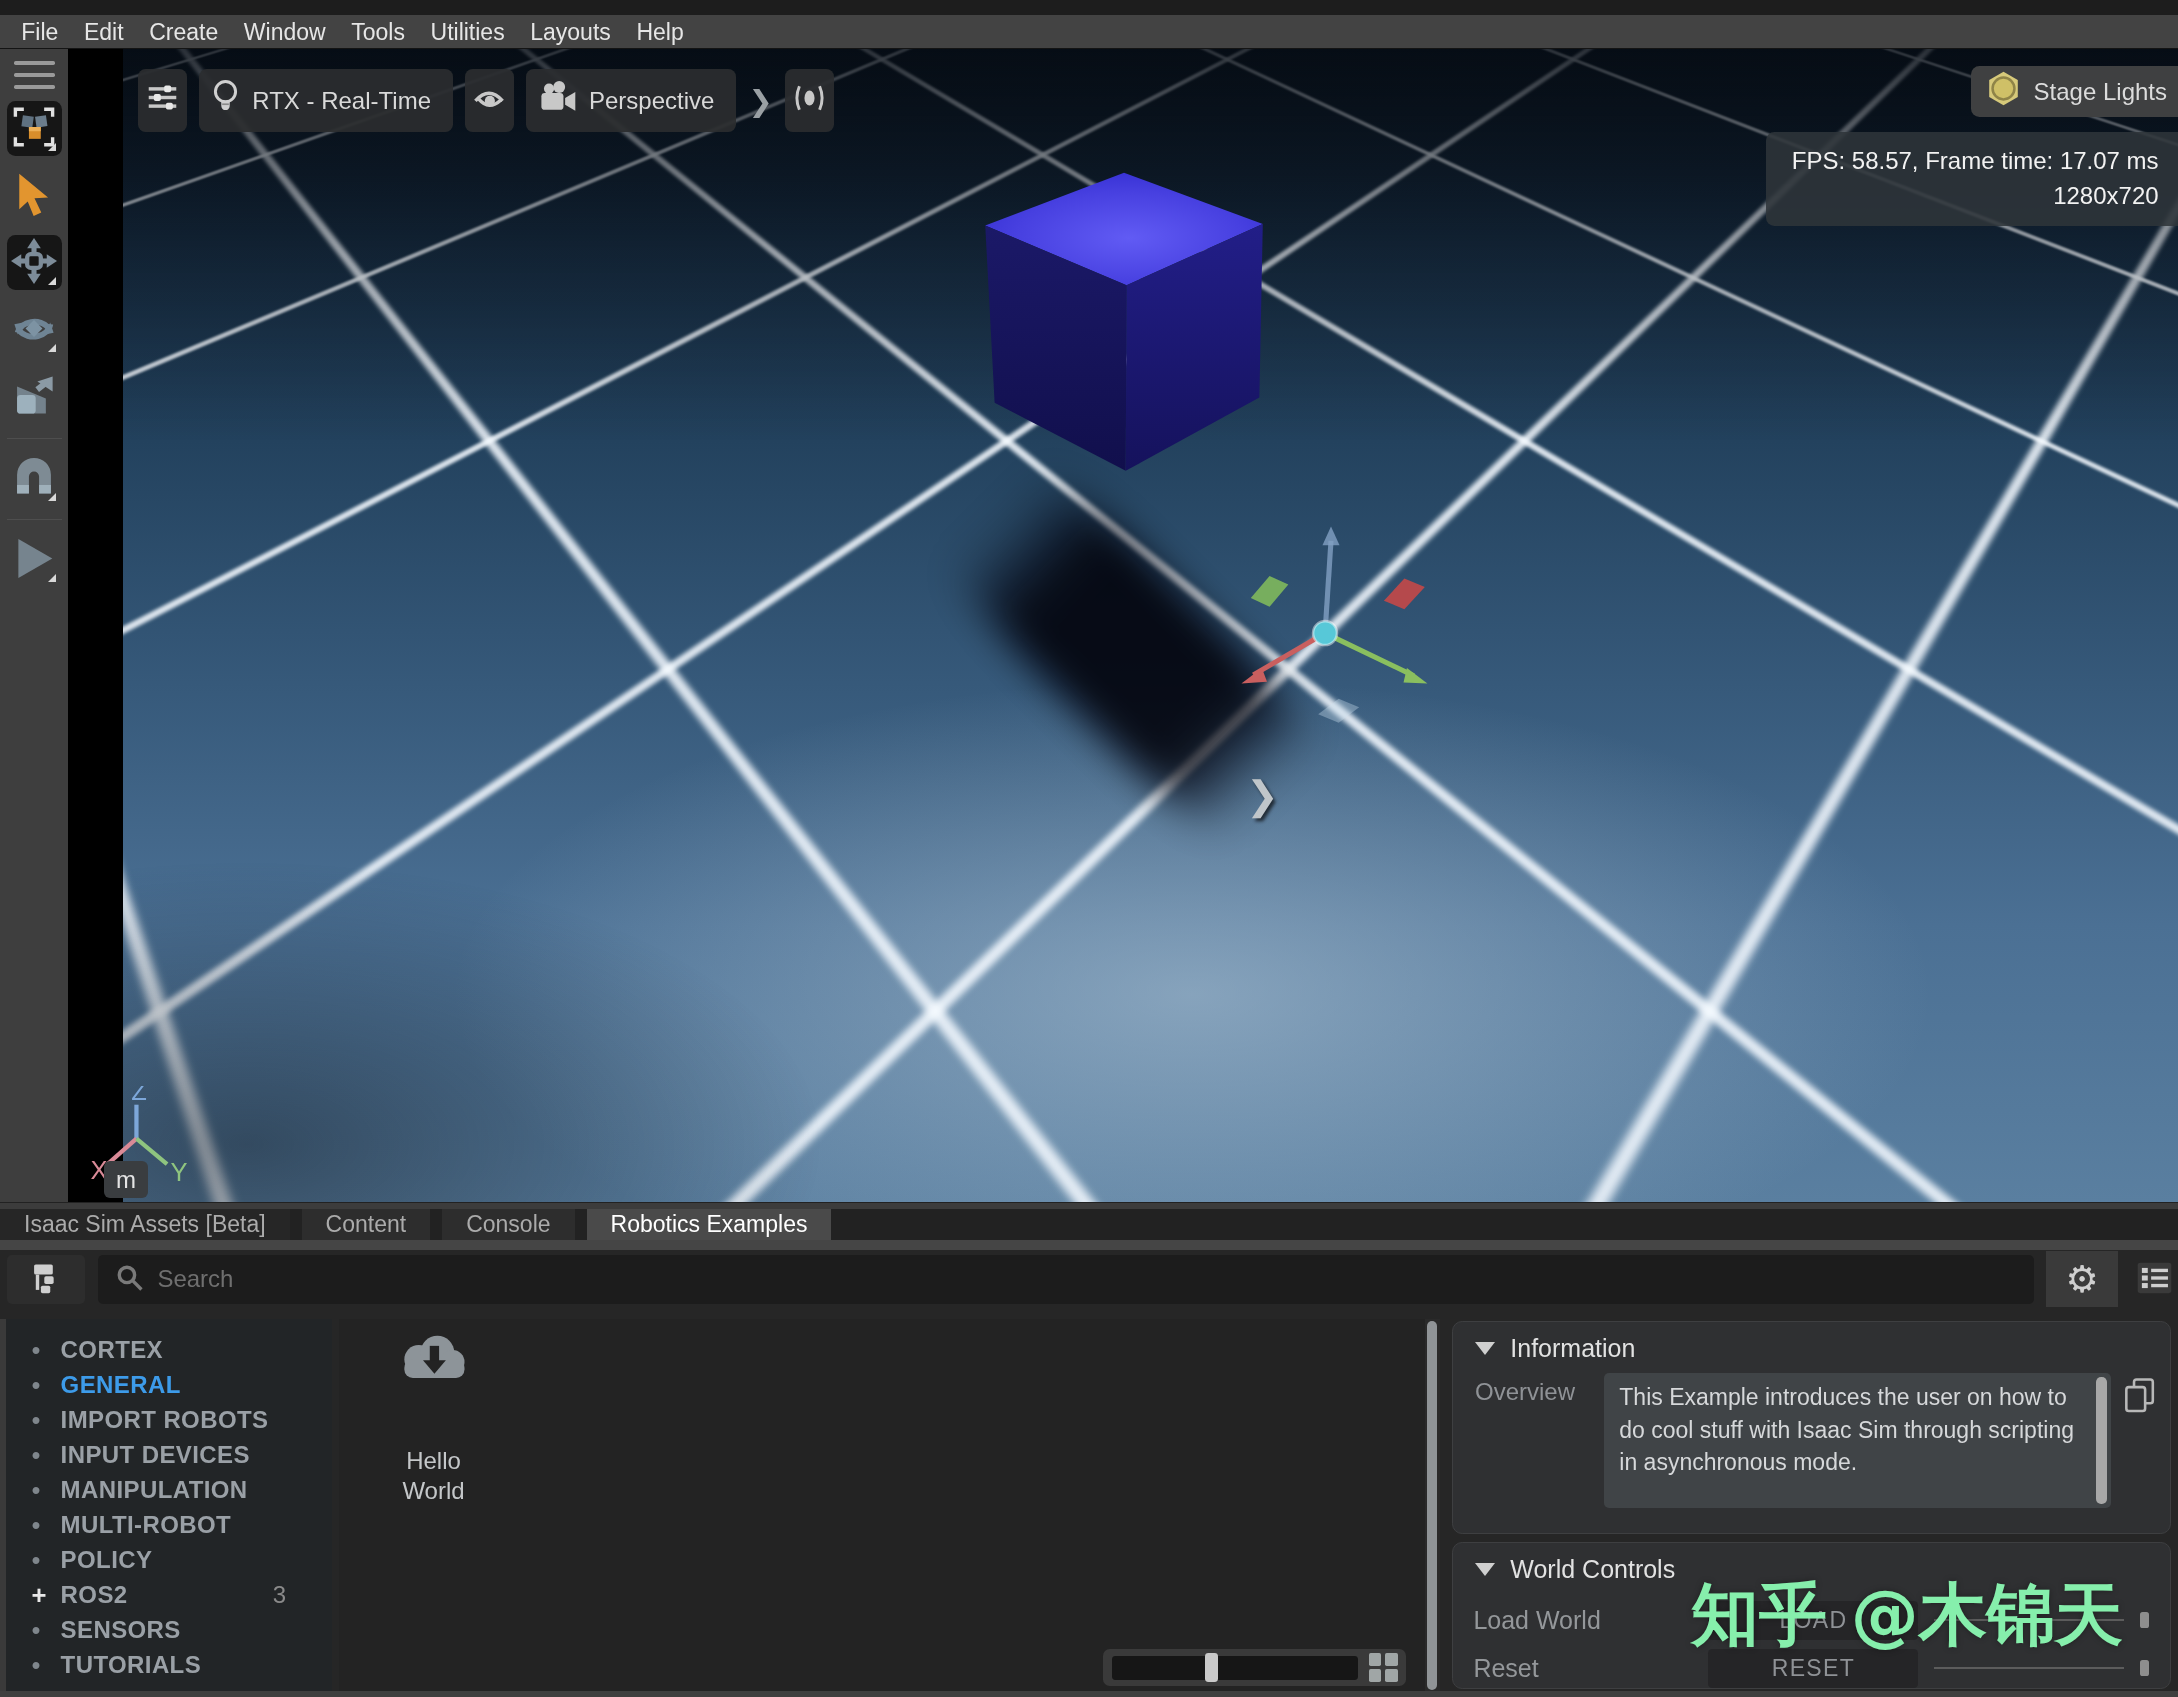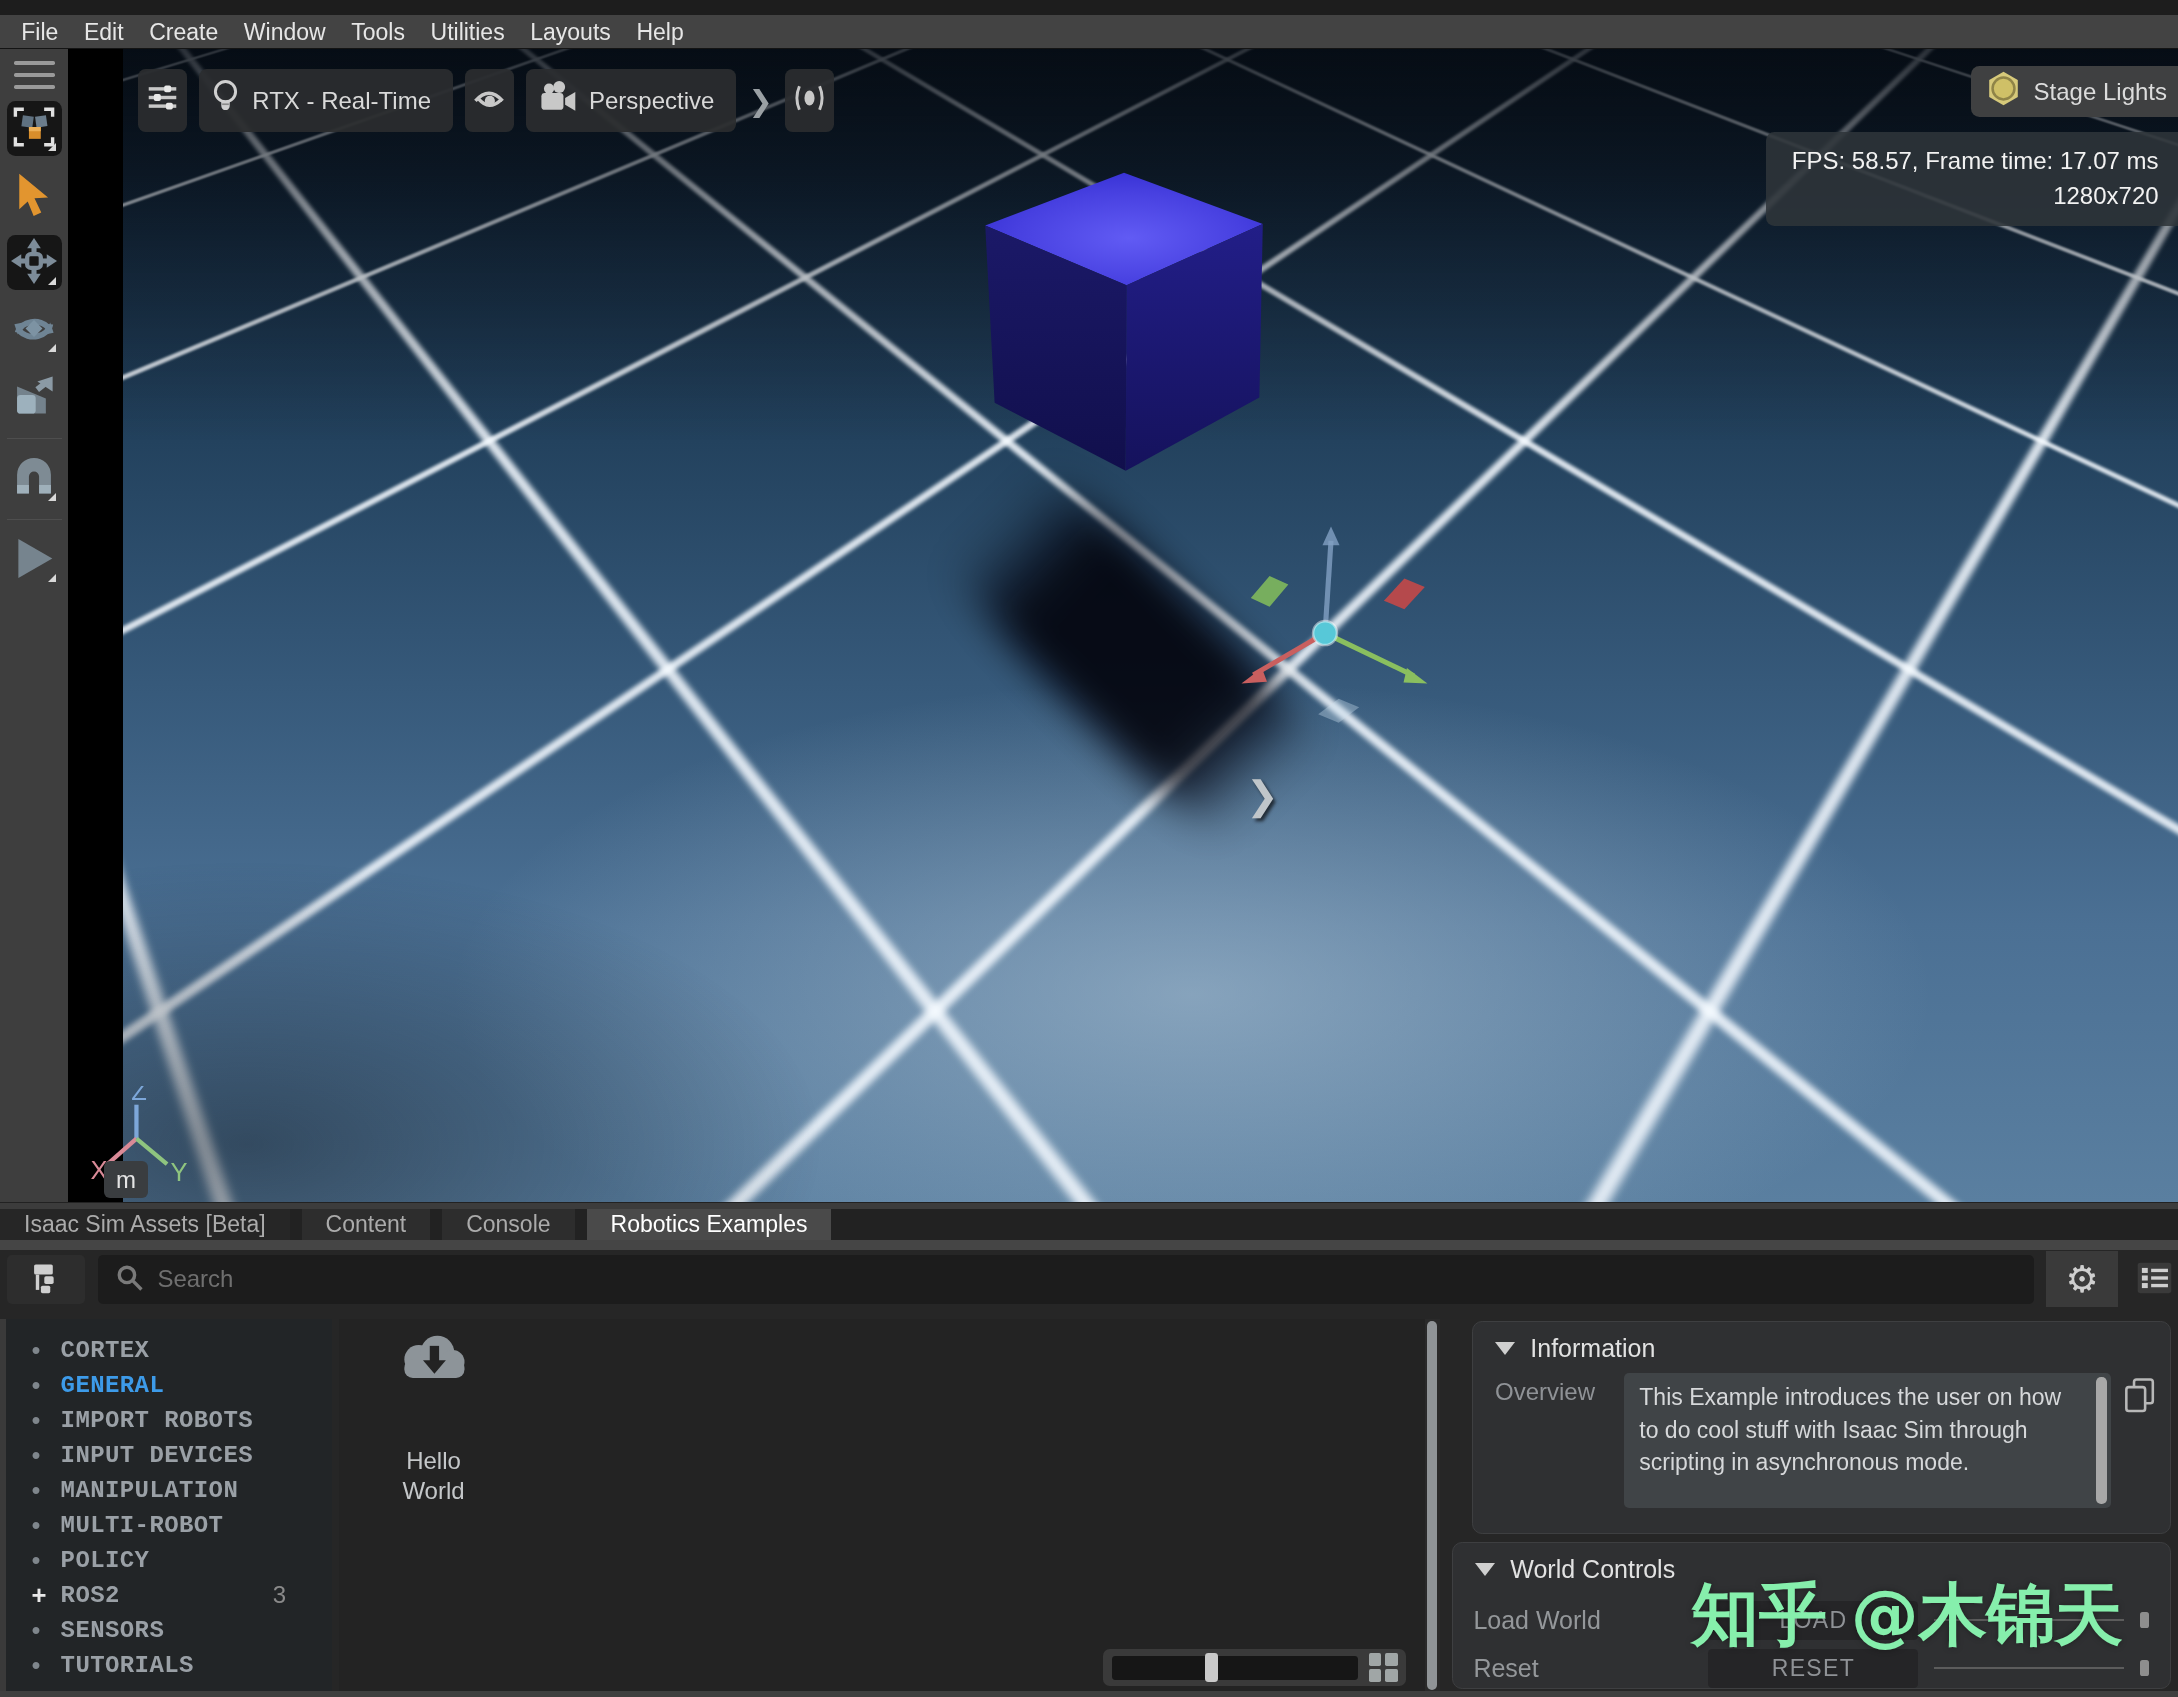--- a/index.html
+++ b/index.html
@@ -88,40 +88,40 @@
   .search-placeholder { color:#6f6f6f; font-size:24px; }
   .gear-btn { width:72px; height:56px; background:#3a3a3a; display:flex; align-items:center; justify-content:center; margin-left:12px; }
   .gear-btn::before { content:"\2699"; font-family:"DejaVu Sans",sans-serif; font-size:37px; color:#cfcfcf; }
   .viewmode-btn { width:49px; height:49px; margin:0 0 0 12px; display:flex; align-items:center; justify-content:center; }
 
   .content-row { position:absolute; left:0; top:116px; right:0; bottom:6.8px; }
 
   .cat-panel { position:absolute; left:0; top:0; width:332px; bottom:0; background:#222527; border-left:6.8px solid #3a3a3a; padding-top:13.6px; }
   .cat-item { display:flex; align-items:center; height:35px; padding:0 12px 0 25.6px; }
   .cat-bullet { width:29px; color:#7f868c; font-size:25.6px; }
-  .cat-label { color:#9aa0a6; font-size:24px; letter-spacing:0.4px; font-weight:700;font-family:Liberation Mono, monospace; }
+  .cat-label { color:#9aa0a6; font-size:24px; letter-spacing:0.4px; font-weight:700; }
   .cat-item.active .cat-label { color:#3d9be9; }
   .cat-item.plus .cat-bullet { color:#e8e8e8; font-weight:700; }
   .cat-count { margin-left:auto; color:#8a8a8a; font-size:24px; padding-right:34px; }
 
   .mid-panel { position:absolute; left:339px; top:0; right:739px; bottom:0; background:#232323; }
   .asset-card { position:absolute; left:22px; top:15.3px; width:145px; display:flex; flex-direction:column; align-items:center; }
   .asset-label { margin-top:48px; width:94px; text-align:center; color:#c4c7c9; font-size:24px; line-height:1.25; }
   .mid-scrollbar { position:absolute; right:0; top:0; bottom:0; width:15.3px; background:#2a2a2a; }
   .mid-scrollbar i { position:absolute; left:2.6px; right:2.6px; top:1.7px; bottom:1.7px; background:#909497; border-radius:5.1px; }
   .zoom-slider { position:absolute; right:34px; bottom:5.1px; width:303px; height:37px; background:#3a3a3a; border-radius:6.8px;
       display:flex; align-items:center; padding:0 8.5px; gap:10.2px; }
   .zs-track { position:relative; flex:1; height:24px; background:#161616; border-radius:3.4px; }
   .zs-thumb { position:absolute; left:38%; top:-2.6px; width:12.8px; height:29px; background:#c9c9c9; border-radius:3.4px; }
   .zs-grid { display:grid; grid-template-columns:12.8px 12.8px; grid-auto-rows:12.8px; gap:3.4px; }
   .zs-grid i { background:#a0a6a6; border-radius:1.7px; }
 
   .right-panel { position:absolute; right:0; top:0; width:739px; bottom:0; background:#262626; }
   .card { position:absolute; left:12px; right:8.5px; background:#2f3032; border:1.7px solid #3e3f41; border-radius:10.2px; }
-  .card.info { top:1.7px; height:213px;margin-left:20px; }
+  .card.info { top:1.7px; height:213px; }
   .card.world { top:223px; height:147px; }
   .card-header { display:flex; align-items:center; gap:15.3px; padding:12px 0 0 22px; }
   .tri-down { width:0; height:0; border-left:10.2px solid transparent; border-right:10.2px solid transparent; border-top:13.6px solid #cfcfcf; }
   .card-title { color:#e2e2e2; font-size:25px; }
   .info-body { display:flex; padding:10.2px 12px 0 22px; }
   .info-label { width:129px; color:#8f9296; font-size:24px; padding-top:5.1px; }
   .overview-box { position:relative; flex:1; height:135px; background:#404447; border-radius:5.1px; padding:8.5px 29px 8.5px 15.3px; }
   .overview-text { color:#d6d8da; font-size:23px; line-height:1.4; }
   .ov-scroll { position:absolute; right:4.3px; top:4.3px; bottom:4.3px; width:11px; background:#a8a8a8; border-radius:5.1px; }
   .copy-icon { margin-left:10.2px; padding-top:3.4px; }

